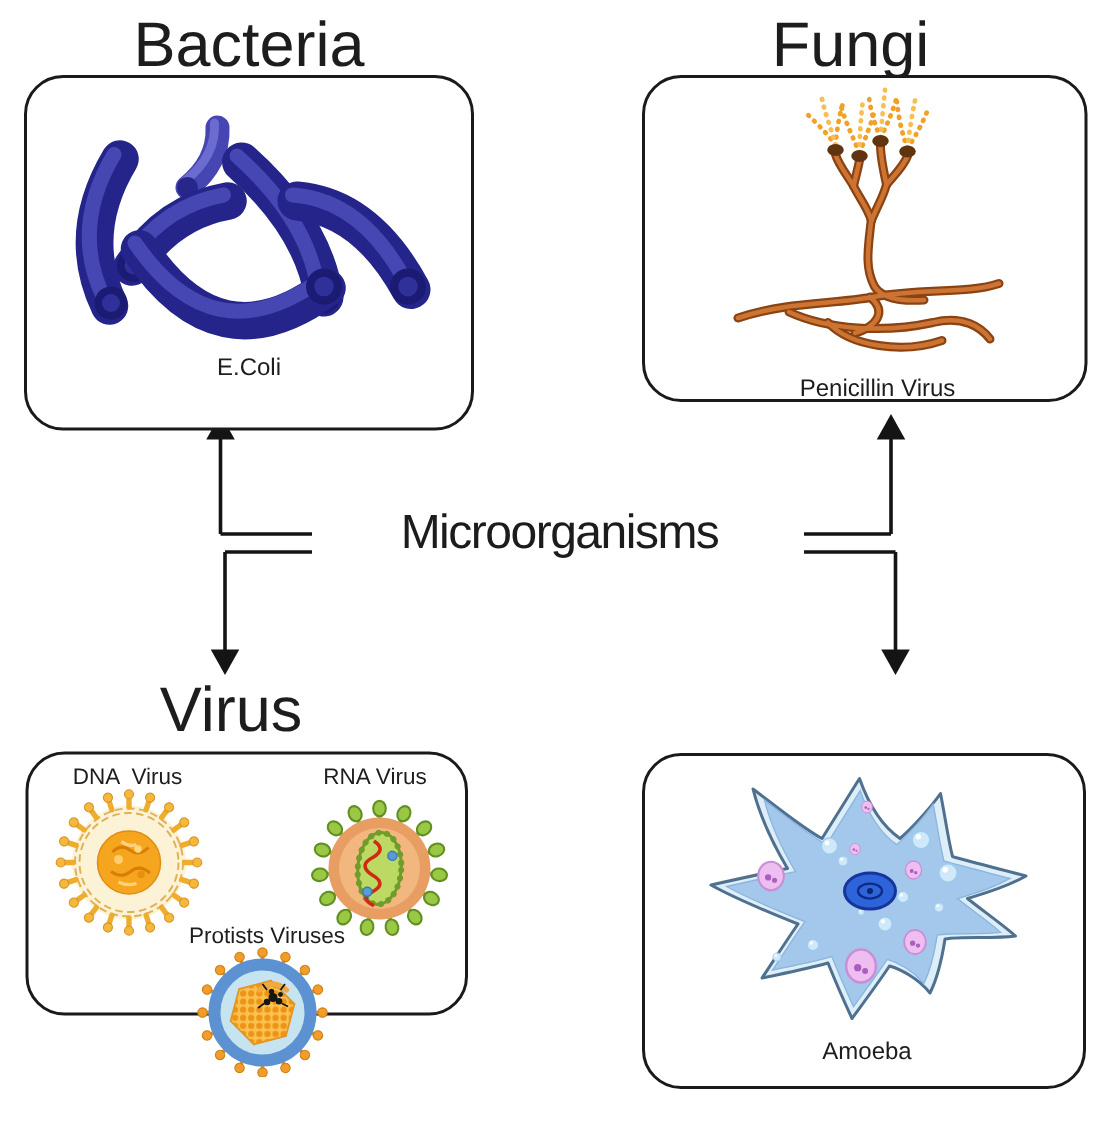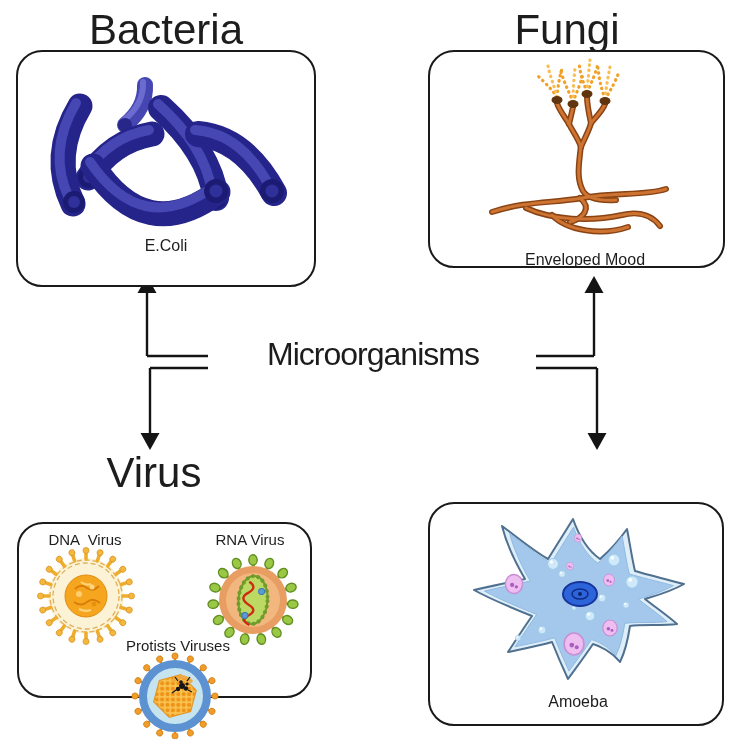--- a/index.html
+++ b/index.html
@@ -145,24 +145,24 @@
         </g>
       </g>
 
       <g fill="#5f340e">
         <ellipse cx="127" cy="48" rx="5.5" ry="4"></ellipse>
         <ellipse cx="143" cy="52" rx="5.5" ry="4"></ellipse>
         <ellipse cx="157" cy="42" rx="5.5" ry="4"></ellipse>
         <ellipse cx="175" cy="49" rx="5.5" ry="4"></ellipse>
       </g>
     </svg>
-    <div class="caption" style="left:155px;top:208px">Enveloped Mood</div>
+    <div class="caption" style="left:155px;top:208px">Penicillin Virus</div>
   </div>
 
-  <div class="box" style="left:17px;top:522px;width:295px;height:176px">
+  <div class="box" style="left:17px;top:501px;width:295px;height:176px">
     <svg width="290" height="215" viewBox="0 0 290 215">
       <defs>
         <g id="dsp">
           <line x1="0" y1="-37" x2="0" y2="-44" stroke="#eead2d" stroke-width="3.6" stroke-linecap="round"></line>
           <circle cy="-45.5" r="3" fill="#f4b93c" stroke="#d9952a" stroke-width="0.8"></circle>
         </g>
         <g id="rsp">
           <line x1="0" y1="-28" x2="0" y2="-37" stroke="#7fae35" stroke-width="2.6"></line>
           <ellipse cy="-40" rx="4.2" ry="5.2" fill="#9ac845" stroke="#618f22" stroke-width="1.4"></ellipse>
         </g>

